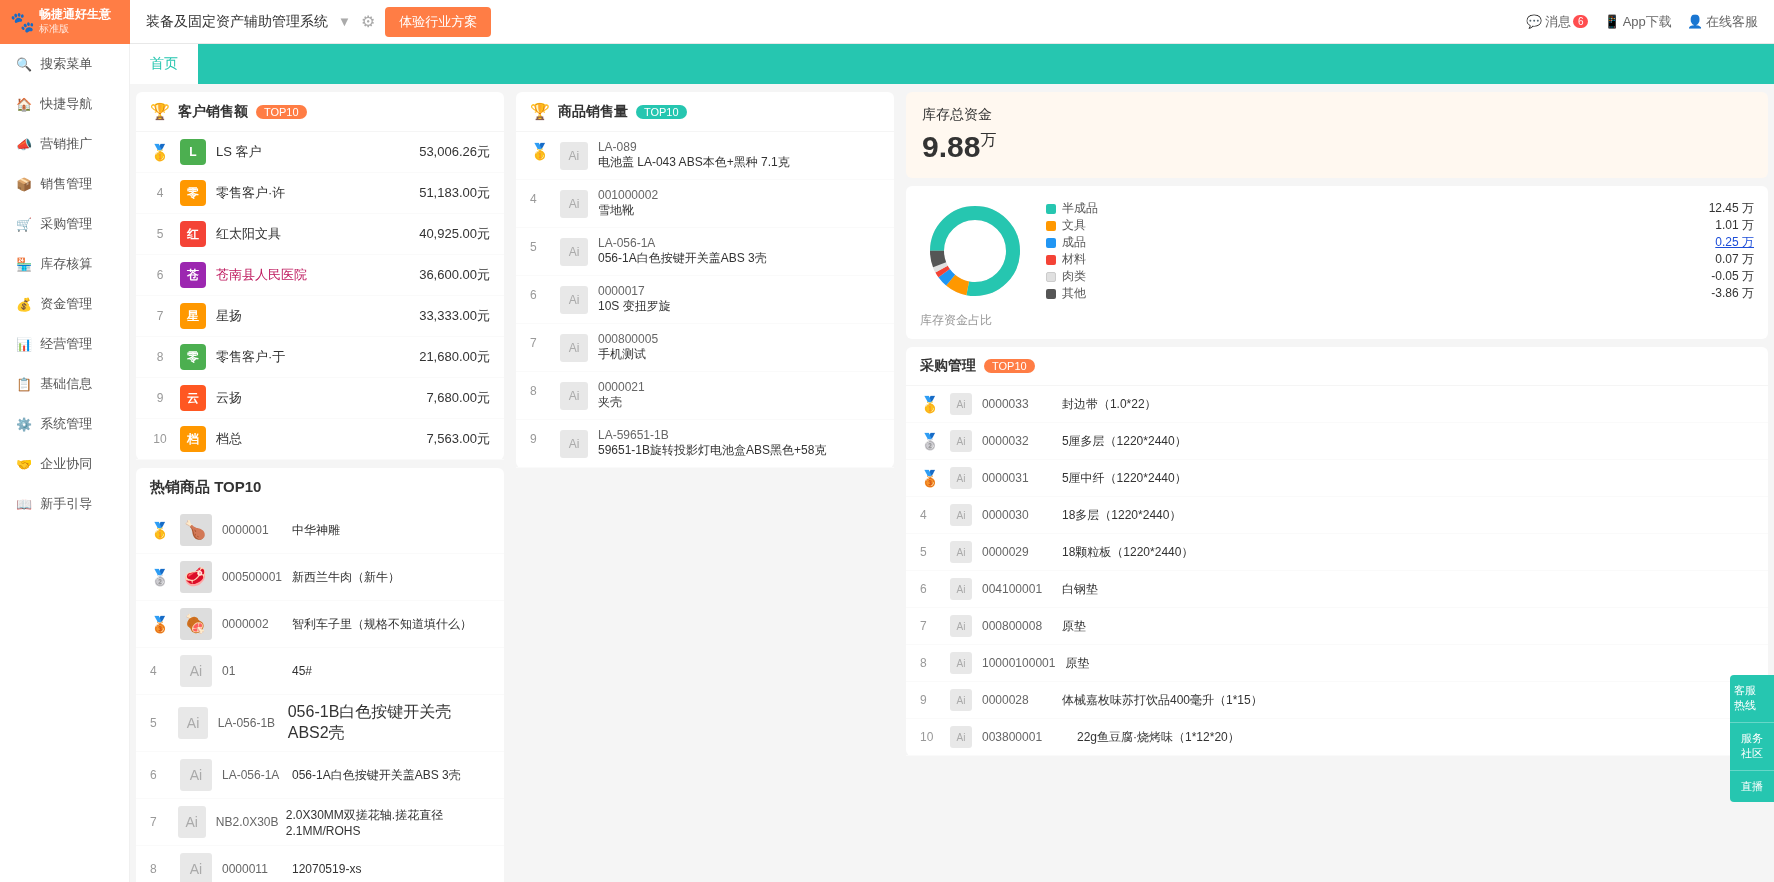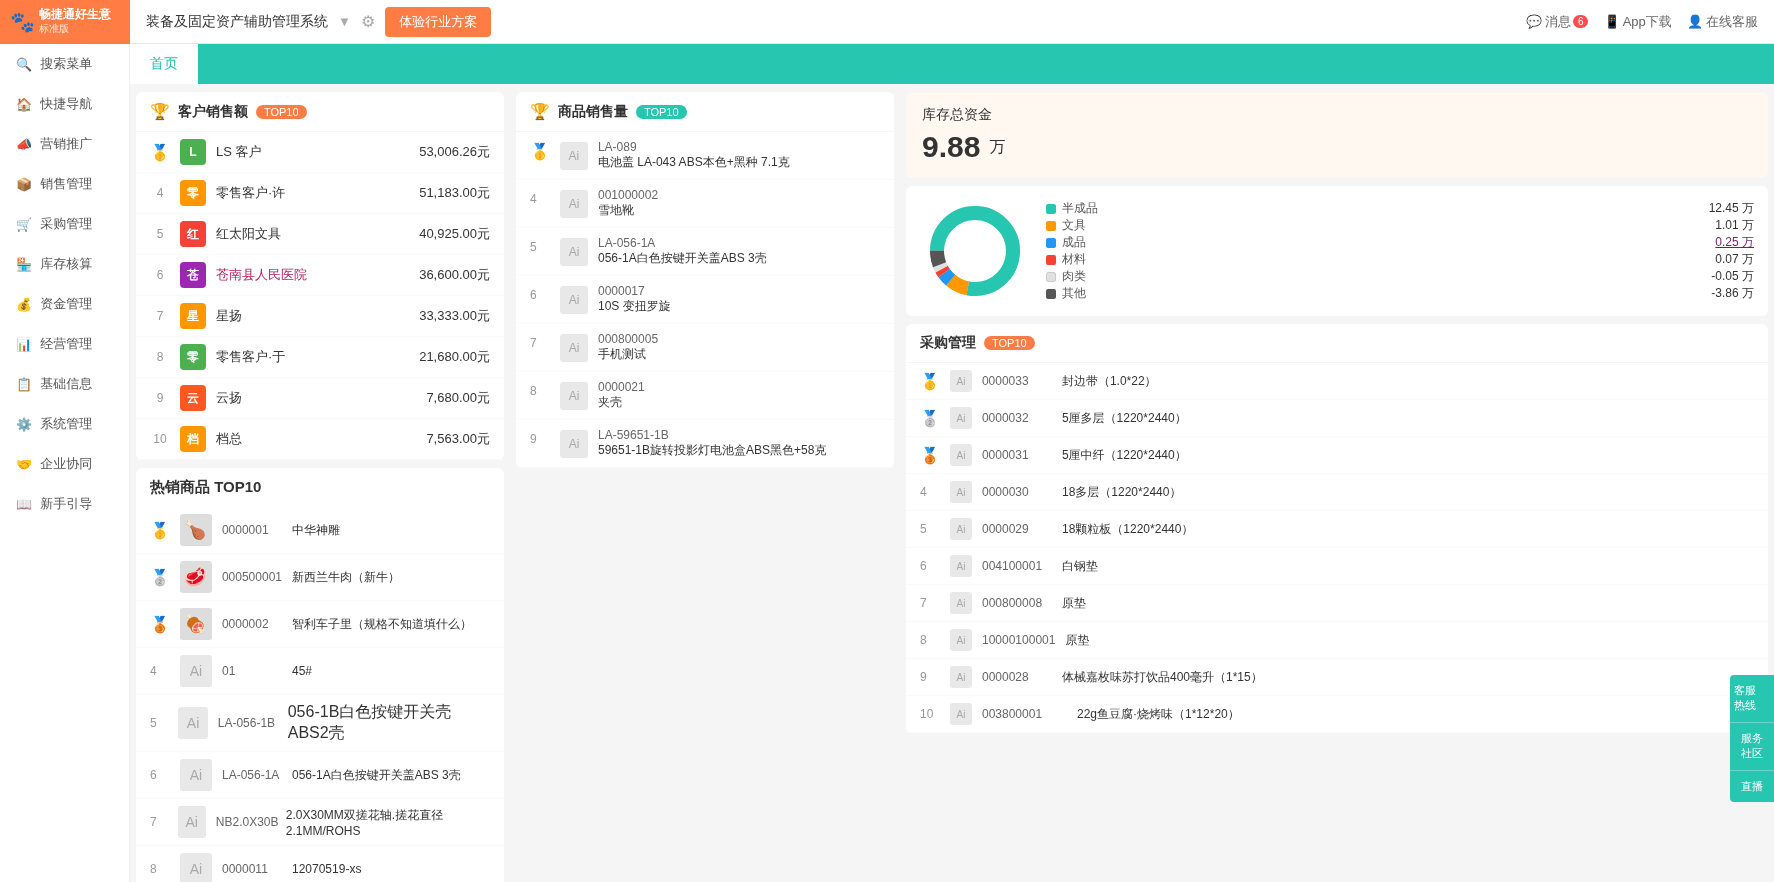--- a/index.html
+++ b/index.html
@@ -335,21 +335,21 @@
             <div style="color:#333;font-size:12px;">59651-1B旋转投影灯电池盒ABS黑色+58克</div>
           </div>
         </div>
       </div>
     </div>
 
     <div style="flex:1;overflow-y:auto;padding:8px 6px;">
 
       <div style="background:#fff8f0;border-radius:6px;padding:14px 16px;margin-bottom:8px;">
         <div style="font-size:14px;color:#333;margin-bottom:6px;">库存总资金</div>
-        <div style="display:flex;align-items:center;gap:9px;">
+        <div style="display:flex;align-items:flex-start;gap:0;">
           <span style="font-size:30px;font-weight:bold;color:#333;">9.88</span>
           <span style="font-size:16px;color:#333;">万</span>
         </div>
       </div>
 
       <div style="background:#fff;border-radius:6px;margin-bottom:8px;padding:10px 14px;">
         <div style="display:flex;align-items:center;gap:16px;">
 
           <div style="position:relative;width:110px;height:110px;flex-shrink:0;">
             <svg viewBox="0 0 110 110" width="110" height="110">
@@ -371,39 +371,40 @@
               <span style="margin-left:auto;color:#333;font-weight:500;">12.45 万</span>
             </div>
             <div style="display:flex;align-items:center;gap:6px;font-size:12px;color:#555;">
               <span style="width:10px;height:10px;border-radius:2px;background:#FF9800;display:inline-block;flex-shrink:0;"></span>
               <span>文具</span>
               <span style="margin-left:auto;color:#333;font-weight:500;">1.01 万</span>
             </div>
             <div style="display:flex;align-items:center;gap:6px;font-size:12px;color:#555;">
               <span style="width:10px;height:10px;border-radius:2px;background:#2196F3;display:inline-block;flex-shrink:0;"></span>
               <span>成品</span>
-              <span style="margin-left:auto;color:#701a75;font-weight:500;text-decoration:underline;">0.25 万</span>
+              <span style="margin-left:auto;color:#1d4ed8;font-weight:500;text-decoration:underline;">0.25 万</span>
             </div>
             <div style="display:flex;align-items:center;gap:6px;font-size:12px;color:#555;">
               <span style="width:10px;height:10px;border-radius:2px;background:#f44336;display:inline-block;flex-shrink:0;"></span>
               <span>材料</span>
               <span style="margin-left:auto;color:#333;font-weight:500;">0.07 万</span>
             </div>
             <div style="display:flex;align-items:center;gap:6px;font-size:12px;color:#555;">
               <span style="width:10px;height:10px;border-radius:2px;background:#e0e0e0;border:1px solid #ccc;display:inline-block;flex-shrink:0;"></span>
               <span>肉类</span>
               <span style="margin-left:auto;color:#333;font-weight:500;">-0.05 万</span>
             </div>
             <div style="display:flex;align-items:center;gap:6px;font-size:12px;color:#555;">
               <span style="width:10px;height:10px;border-radius:2px;background:#555;display:inline-block;flex-shrink:0;"></span>
               <span>其他</span>
               <span style="margin-left:auto;color:#333;font-weight:500;">-3.86 万</span>
             </div>
           </div>
         </div>
+        <div style="font-size:12px;color:#999;padding-top:6px;">库存资金占比</div>
       </div>
 
       <div style="background:#fff;border-radius:6px;">
         <div style="padding:10px 14px;border-bottom:1px solid #f5f5f5;display:flex;align-items:center;gap:8px;">
           <span style="font-size:14px;font-weight:bold;color:#333;">采购管理</span>
           <span style="background:#ff7d45;color:#fff;font-size:11px;padding:1px 8px;border-radius:10px;">TOP10</span>
         </div>
 
         <div style="display:flex;align-items:center;padding:7px 14px;gap:10px;border-bottom:1px solid #fafafa;">
           <span style="font-size:16px;">🥇</span>

